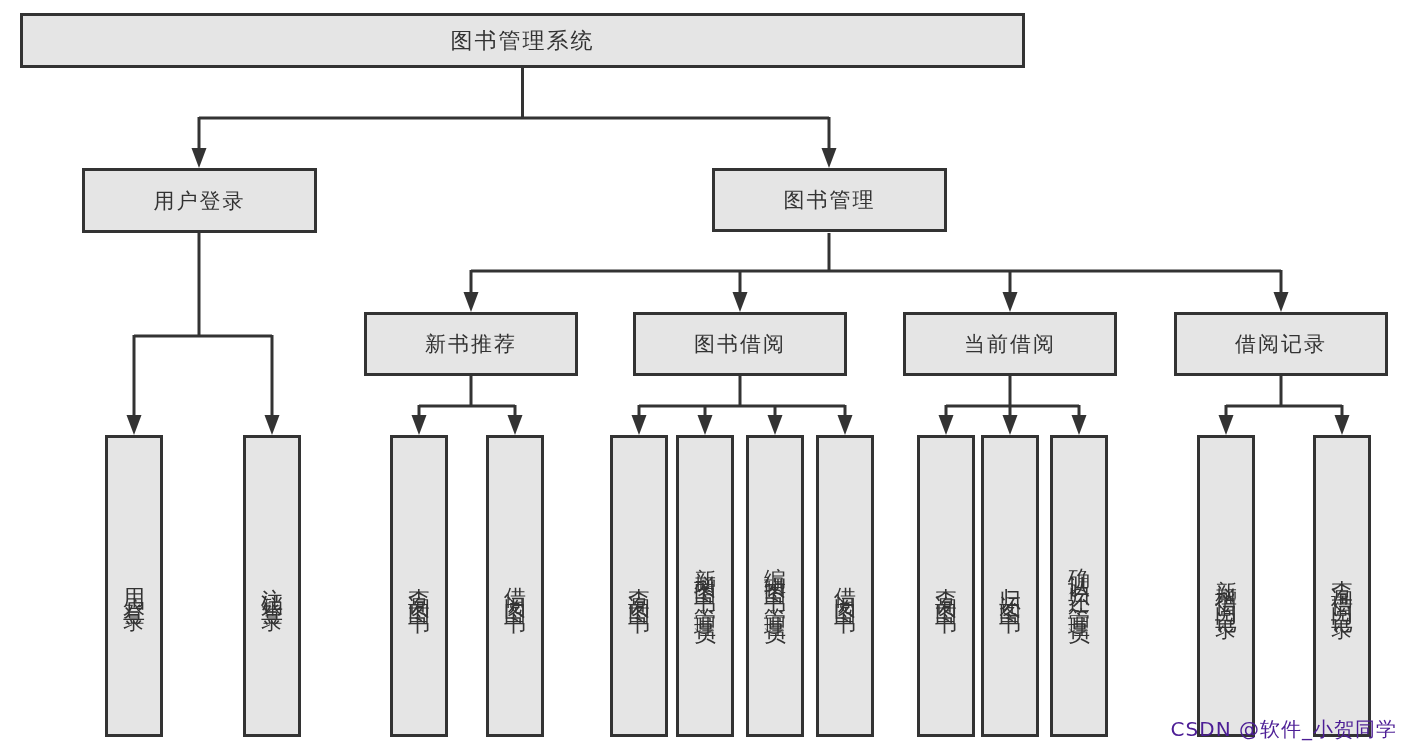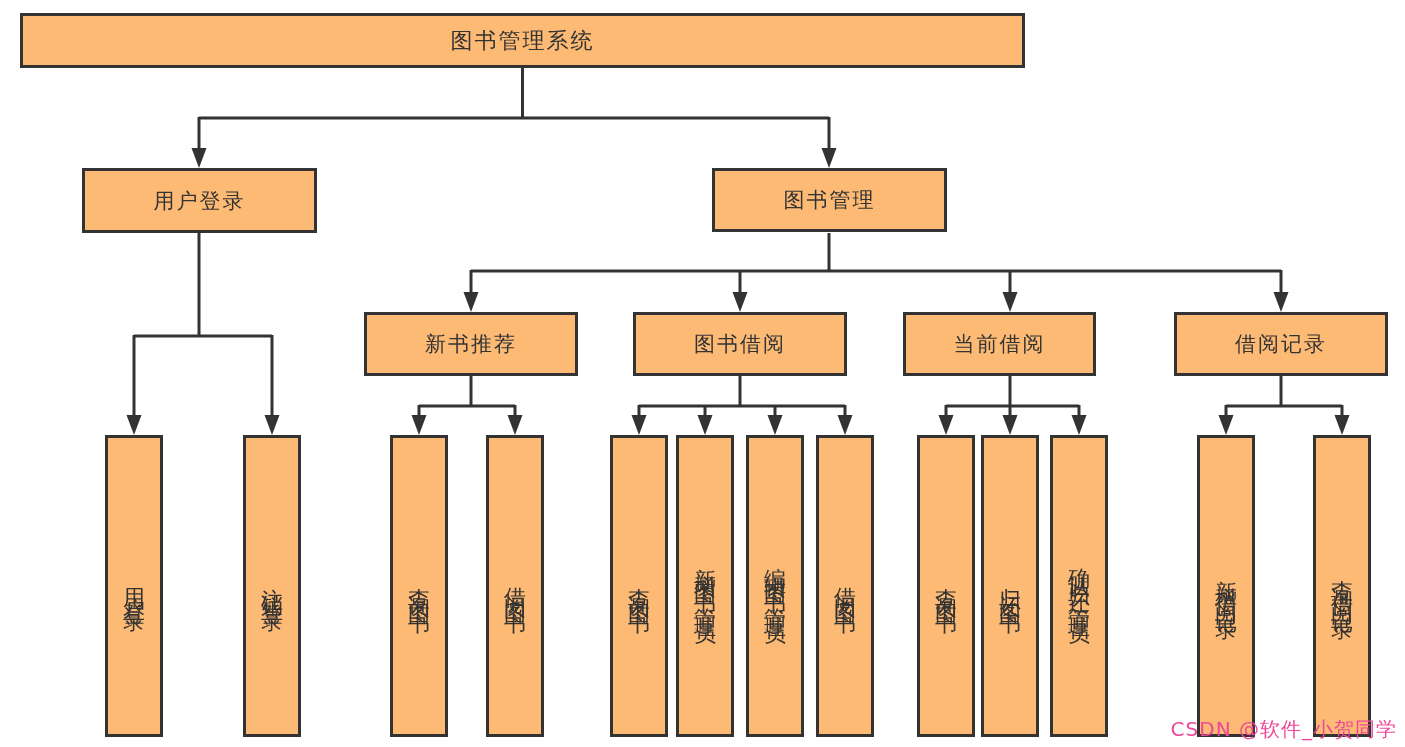--- a/index.html
+++ b/index.html
@@ -14,42 +14,42 @@
   svg.connectors {
     position: absolute;
     left: 0; top: 0;
     width: 1405px; height: 747px;
     z-index: 1;
   }
   .node {
     position: absolute;
     box-sizing: border-box;
     border: 3px solid #333333;
-    background: #fdba74;
+    background: #e5e5e5;
     color: #333333;
     display: flex;
     align-items: center;
     justify-content: center;
     z-index: 2;
   }
   .node.h { font-size: 21px; letter-spacing: 2px; }
   .node.title { font-size: 22px; letter-spacing: 2px; }
   .node.v {
     writing-mode: vertical-rl;
     text-orientation: mixed;
     font-size: 22px;
     letter-spacing: 8px;
     line-height: 1;
   }
   .watermark {
     position: absolute;
     right: 8px;
     bottom: 4px;
     font-size: 20px;
-    color: #ec4899;
+    color: #4c1d95;
     letter-spacing: 1px;
     z-index: 5;
     white-space: nowrap;
   }
 </style>
 </head>
 <body>
 
 <div class="canvas">
 
@@ -122,21 +122,21 @@
     </g>
   </svg>
 
   <div class="node h title" style="left:20px; top:13px; width:1005px; height:55px;">图书管理系统</div>
 
   <div class="node h" style="left:82px; top:168px; width:235px; height:65px;">用户登录</div>
   <div class="node h" style="left:712px; top:168px; width:235px; height:64px;">图书管理</div>
 
   <div class="node h" style="left:633px; top:312px; width:214px; height:64px;">图书借阅</div>
   <div class="node h" style="left:364px; top:312px; width:214px; height:64px;">新书推荐</div>
-  <div class="node h" style="left:903px; top:312px; width:193px; height:64px;">当前借阅</div>
+  <div class="node h" style="left:903px; top:312px; width:214px; height:64px;">当前借阅</div>
   <div class="node h" style="left:1174px; top:312px; width:214px; height:64px;">借阅记录</div>
 
   <div class="node v" style="left:105px; top:435px; width:58px; height:302px;">用户登录</div>
   <div class="node v" style="left:243px; top:435px; width:58px; height:302px;">注销登录</div>
 
   <div class="node v" style="left:390px; top:435px; width:58px; height:302px;">查询图书</div>
   <div class="node v" style="left:486px; top:435px; width:58px; height:302px;">借阅图书</div>
 
   <div class="node v" style="left:610px; top:435px; width:58px; height:302px;">查询图书</div>
   <div class="node v" style="left:676px; top:435px; width:58px; height:302px;">新增图书（管理员）</div>

